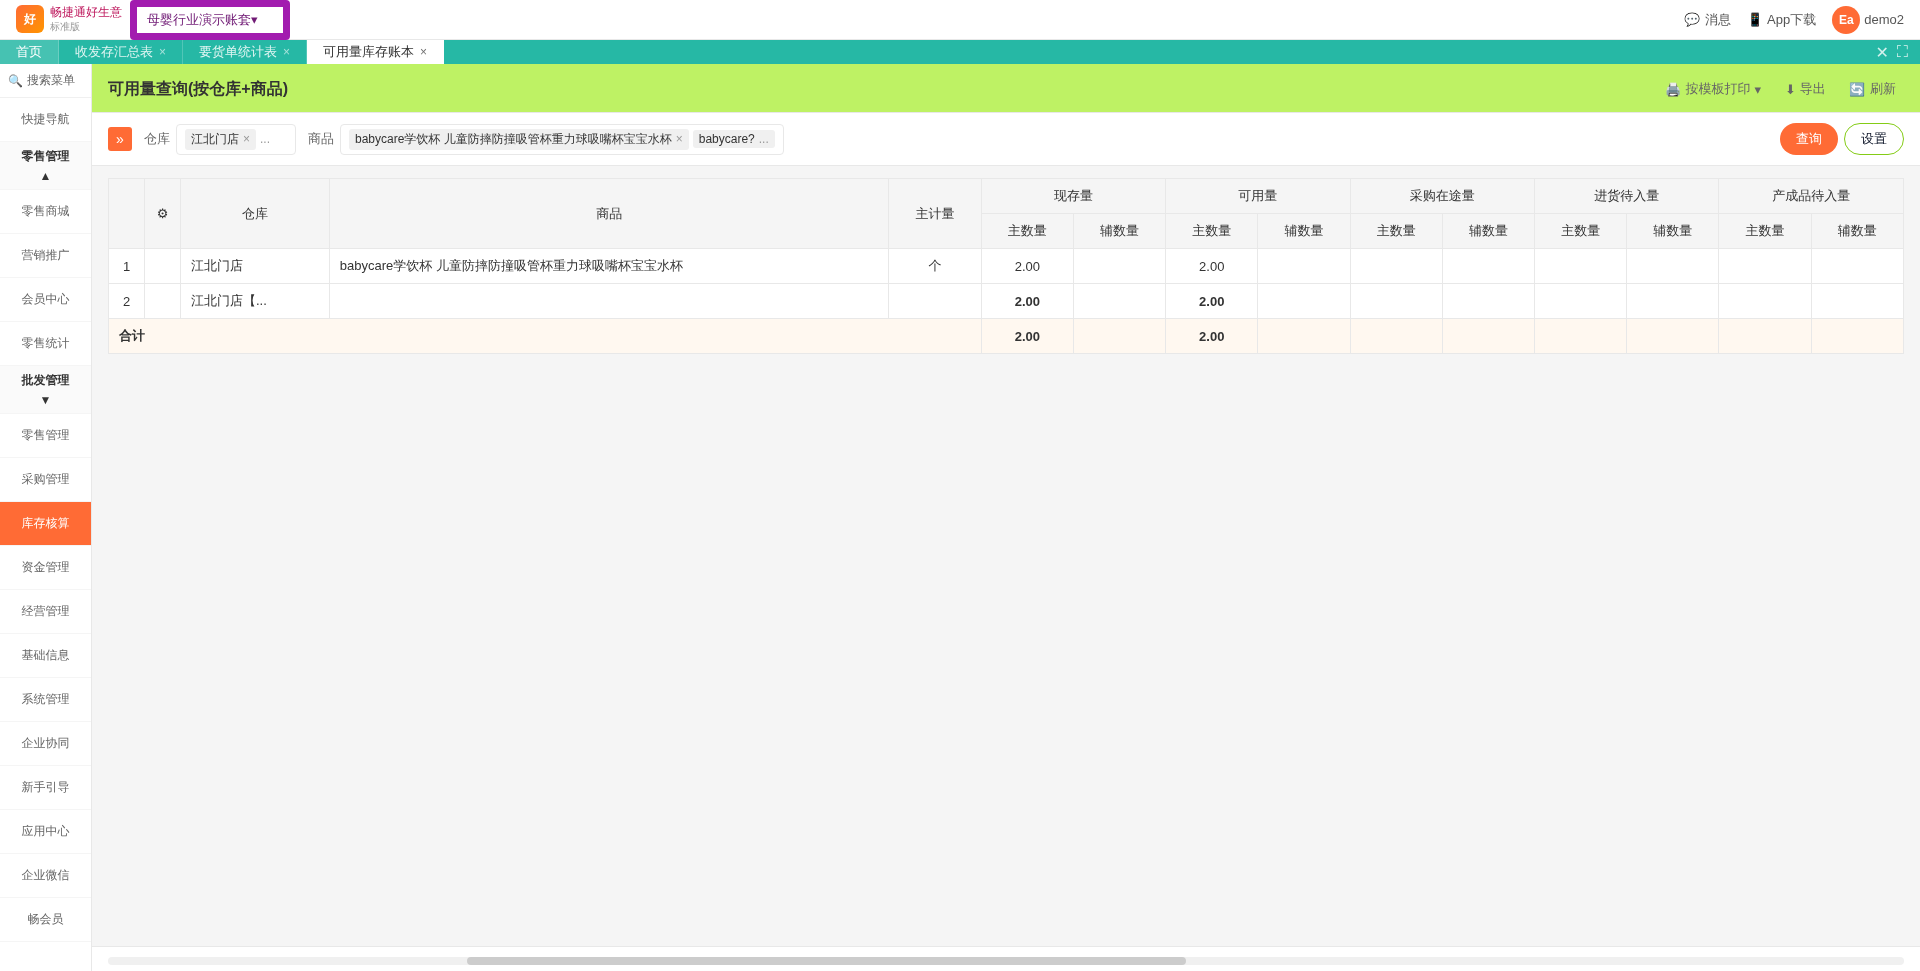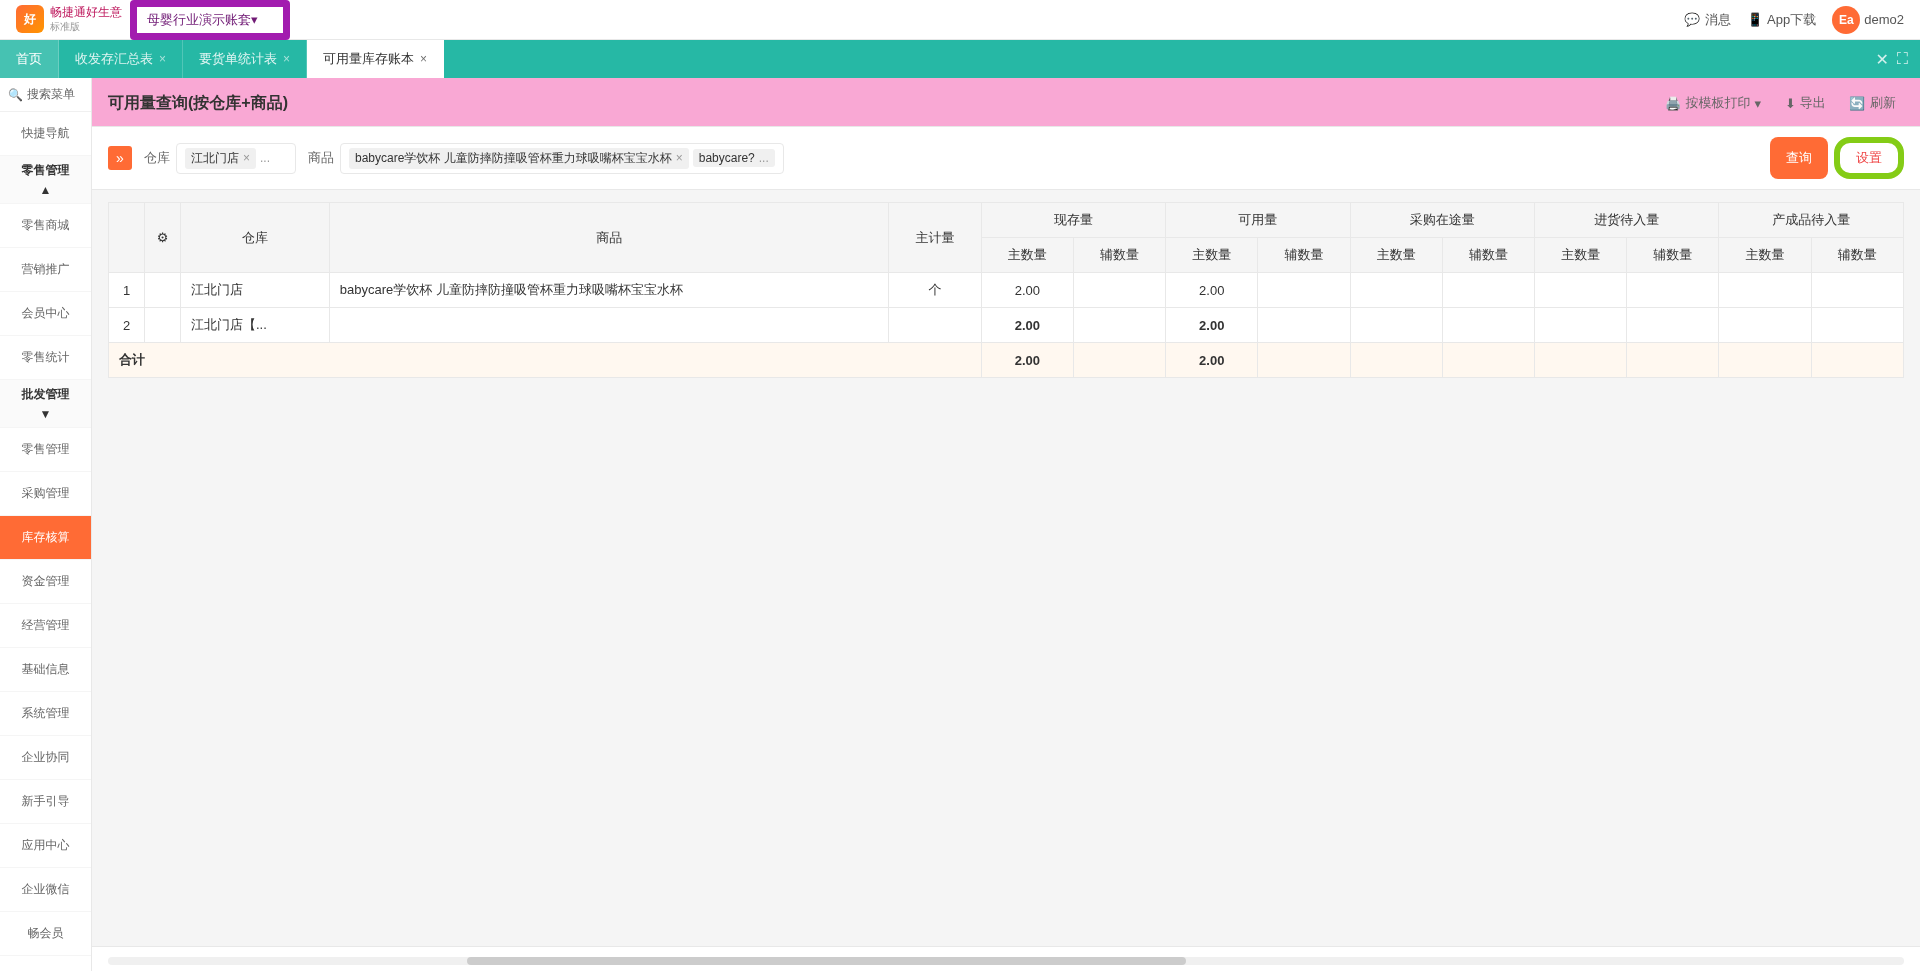--- a/index.html
+++ b/index.html
@@ -80,21 +80,21 @@
       display: flex;
       align-items: center;
       justify-content: center;
       color: white;
       font-size: 12px;
       font-weight: bold;
     }
 
     
     .tab-bar {
-      height: 38px;
+      height: 24px;
       background: #26b8a5;
       display: flex;
       align-items: stretch;
       padding: 0;
       flex-shrink: 0;
     }
     .tab-item {
       display: flex;
       align-items: center;
       padding: 0 16px;
@@ -192,21 +192,21 @@
     .content-area {
       flex: 1;
       overflow: auto;
       background: #f5f5f5;
       display: flex;
       flex-direction: column;
     }
 
     
     .page-header {
-      background: #f9a8d4;
+      background: #bef264;
       padding: 12px 16px 0;
       border-bottom: 1px solid #e8e8e8;
     }
     .page-title-row {
       display: flex;
       align-items: center;
       justify-content: space-between;
       margin-bottom: 10px;
     }
     .page-title {
@@ -290,30 +290,30 @@
     }
     .filter-actions {
       margin-left: auto;
       display: flex;
       gap: 6px;
     }
     .btn-query {
       background: #ff6b35;
       color: white;
       border: none;
-      border-radius: 8px;
+      border-radius: 16px;
       padding: 6px 16px;
       cursor: pointer;
       font-size: 13px;
       margin-left: 41px;
     }
     .btn-setting {
       background: #fff;
-      color: #ef4444;
-      border: 6px solid #84cc16;
+      color: #0f172a;
+      border: 1px solid #84cc16;
       border-radius: 16px;
       padding: 6px 16px;
       cursor: pointer;
       font-size: 13px;
     }
 
     
     .table-container {
       flex: 1;
       overflow: auto;

